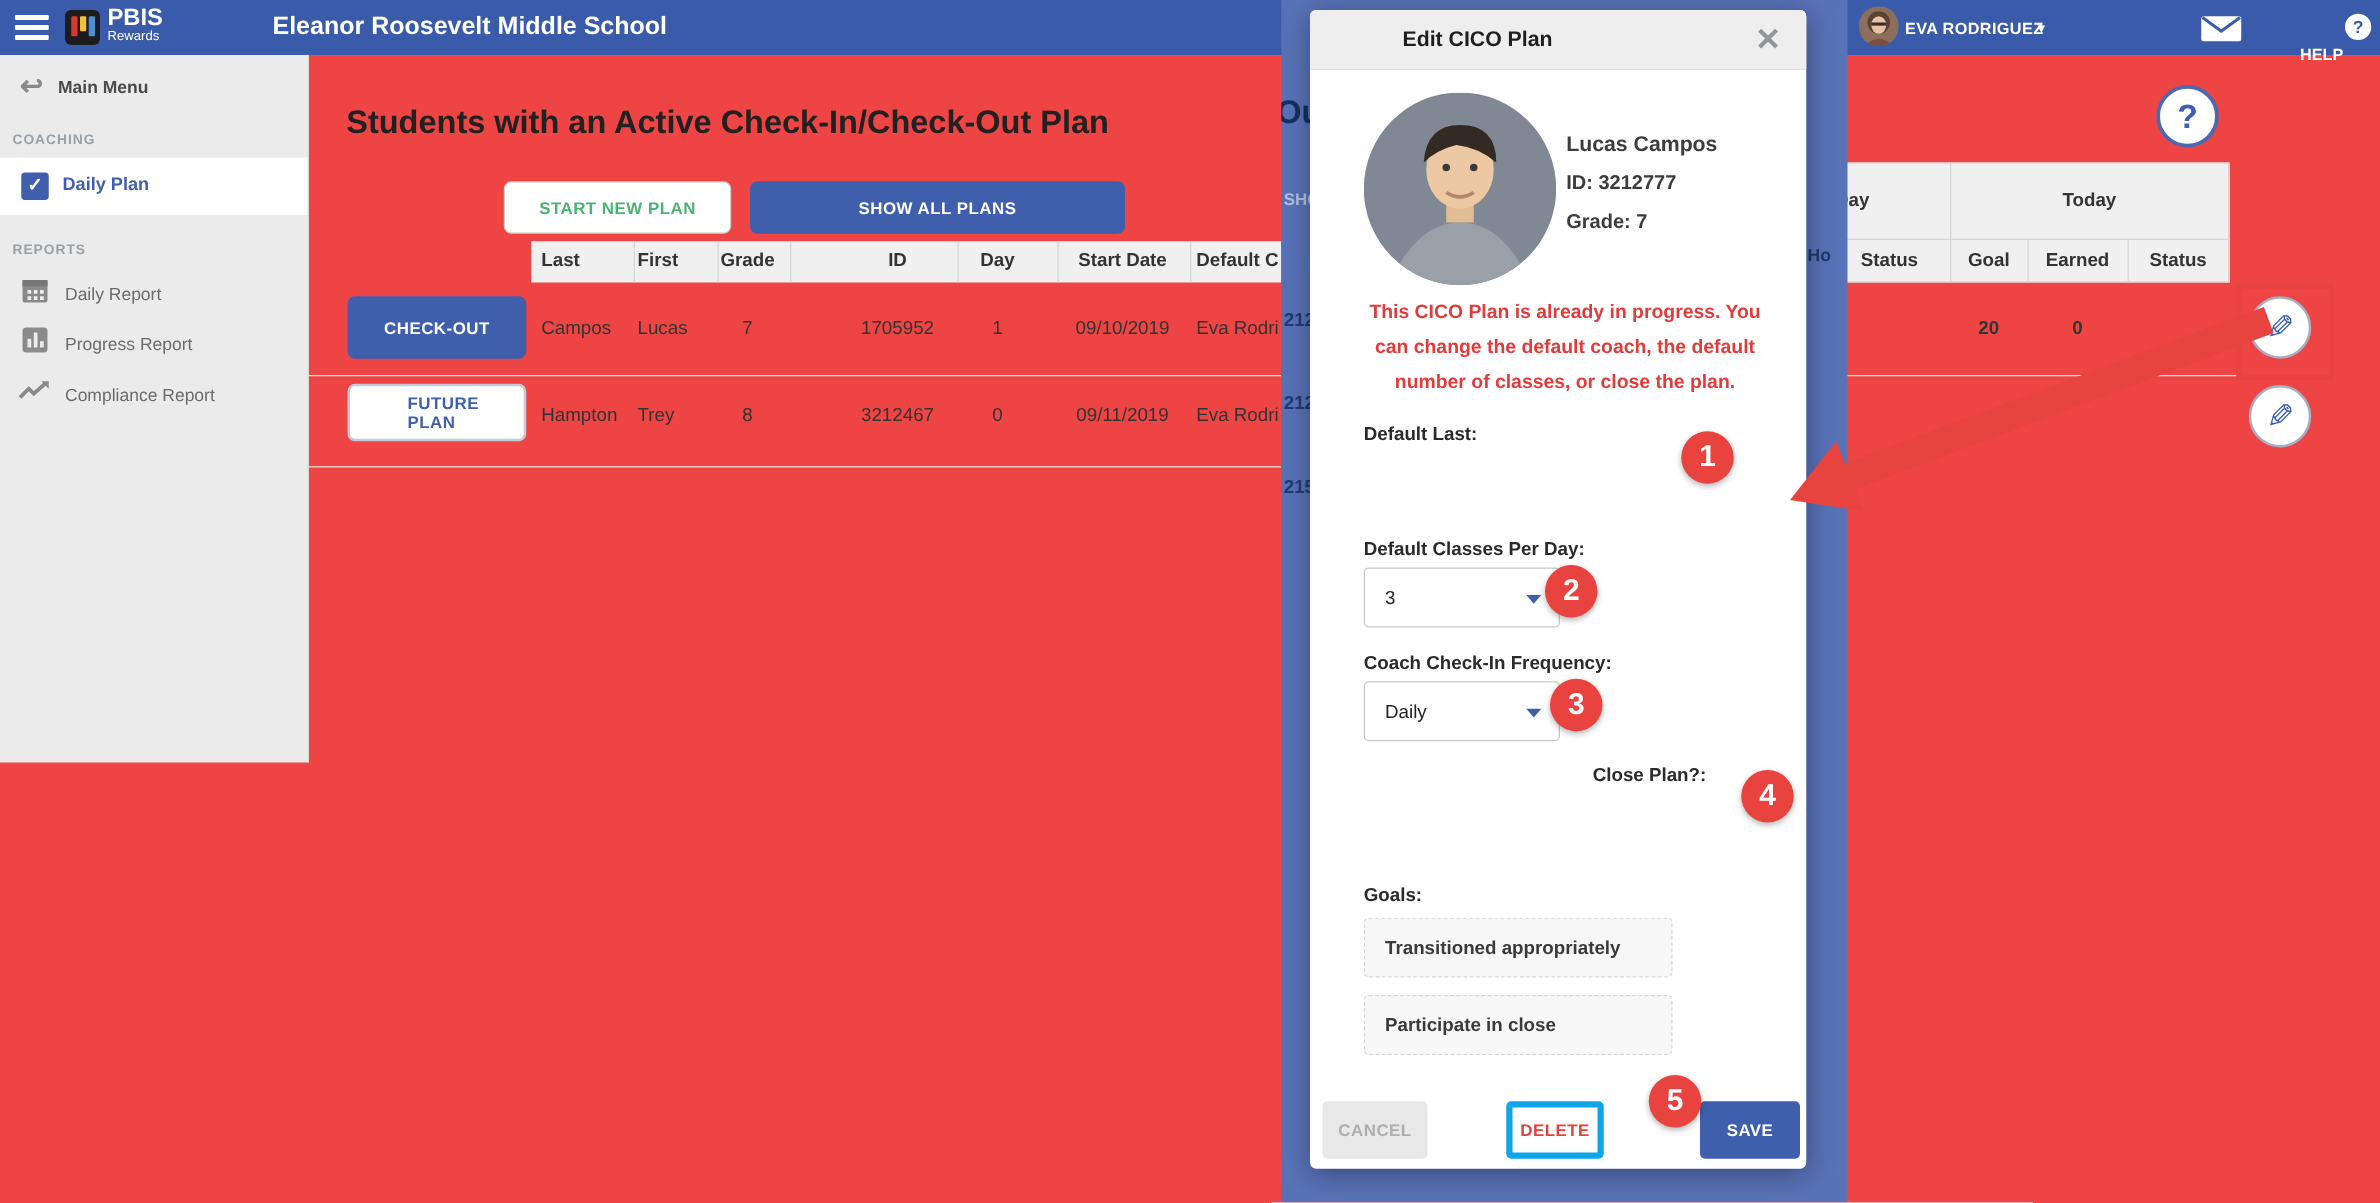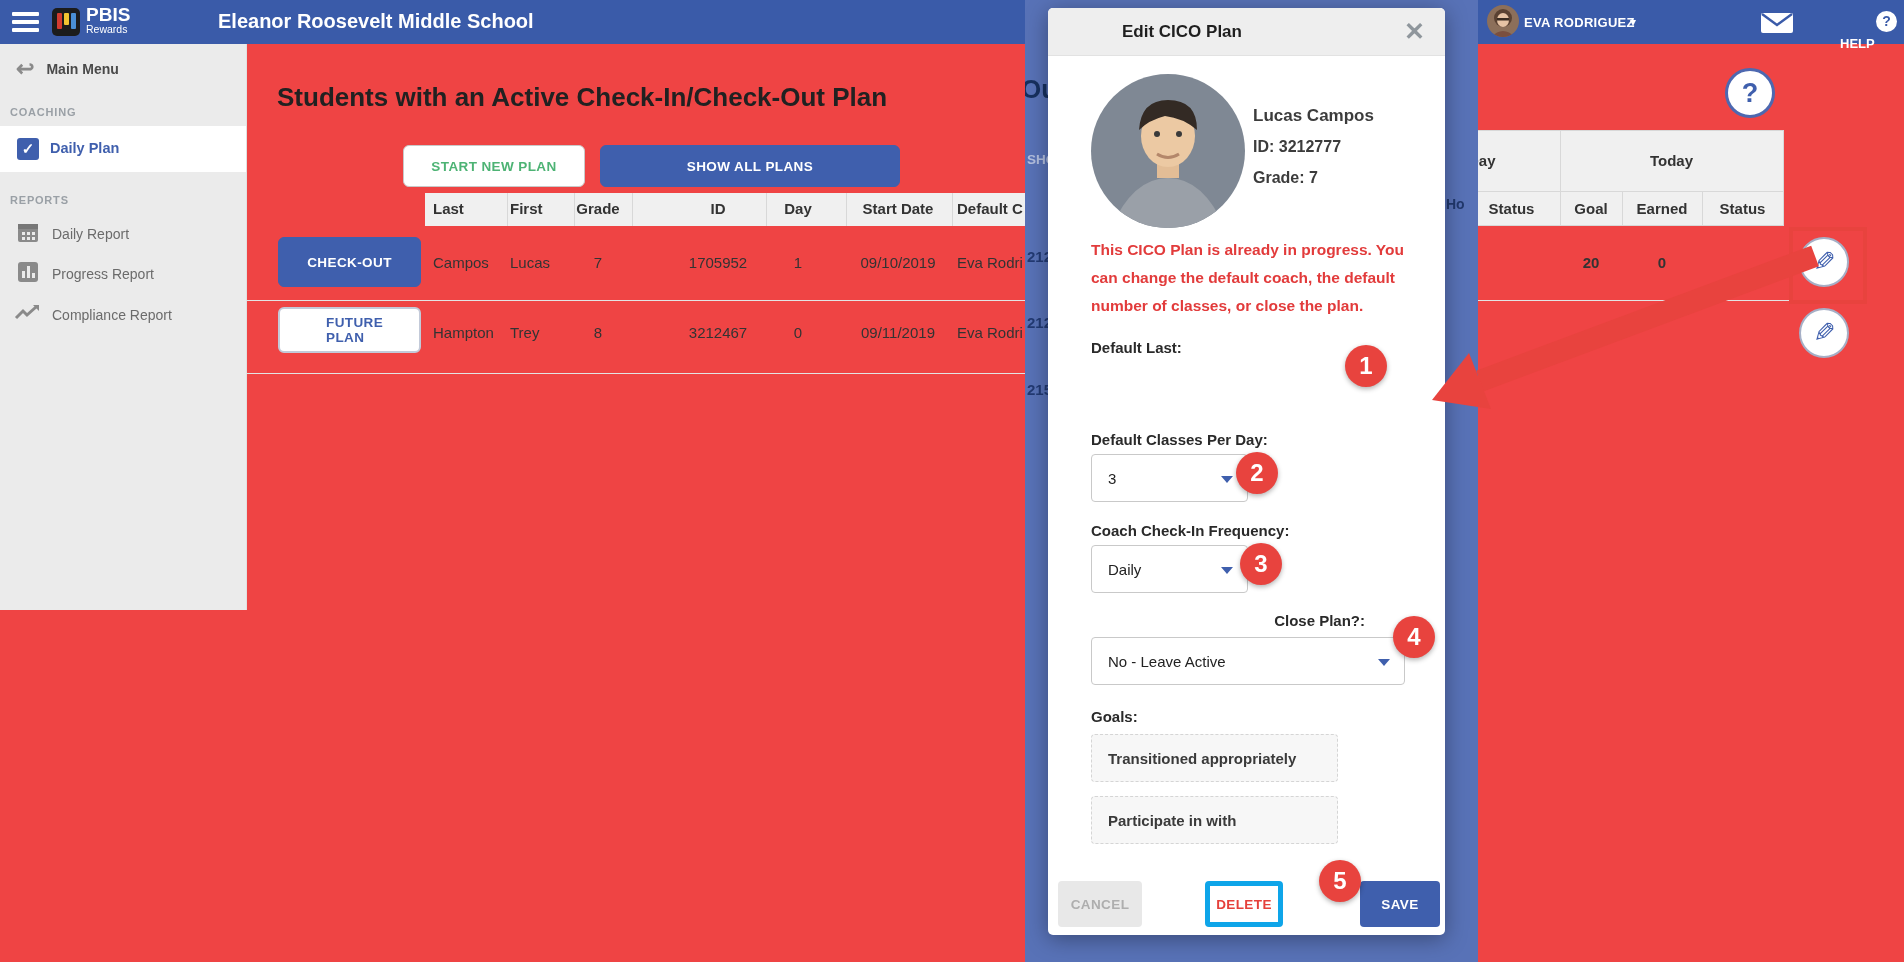--- a/index.html
+++ b/index.html
@@ -273,45 +273,41 @@
             <circle cx="88" cy="60" r="3" fill="#3a3a3a"></circle>
           <path d="M66 80 Q77 87 88 80" fill="none" stroke="#b4876a" stroke-width="3"></path>
         </svg>
       </div>
       <div class="abs" style="left:205px;top:92px;">
         <div class="stud-line stud-name">Lucas Campos</div>
         <div class="stud-line">ID: 3212777</div>
         <div class="stud-line">Grade: 7</div>
       </div>
 
-      <div class="abs warn" style="left:43px;top:228px;width:322px;">This CICO Plan is already in progress. You can change the default coach, the default number of classes, or close the plan.</div>
+      <div class="abs warn" style="left:43px;top:228px;width:322px;text-align:center;">This CICO Plan is already in progress. You can change the default coach, the default number of classes, or close the plan.</div>
 
       <div class="abs flabel" style="left:43px;top:331px;">Default Last:</div>
 
       <div class="abs flabel" style="left:43px;top:423px;">Default Classes Per Day:</div>
       <div class="dd" style="left:43px;top:446px;width:157px;">
         <span>3</span>
         <span class="dd-caret"></span>
       </div>
 
       <div class="abs flabel" style="left:43px;top:514px;">Coach Check-In Frequency:</div>
       <div class="dd" style="left:43px;top:537px;width:157px;">
         <span>Daily</span>
         <span class="dd-caret"></span>
       </div>
 
       <div class="abs flabel" style="right:80px;top:604px;">Close Plan?:</div>
-      <div class="dd" style="left:43px;top:629px;width:314px;">
-        <span>No - Leave Active</span>
-        <span class="dd-caret"></span>
-      </div>
 
       <div class="abs flabel" style="left:43px;top:700px;">Goals:</div>
       <div class="goal-box" style="left:43px;top:726px;width:247px;">Transitioned appropriately</div>
-      <div class="goal-box" style="left:43px;top:788px;width:247px;">Participate in with</div>
+      <div class="goal-box" style="left:43px;top:788px;width:247px;">Participate in close</div>
 
       <div class="mbtn mbtn-cancel" style="left:10px;top:873px;width:84px;">CANCEL</div>
       <div class="mbtn mbtn-delete" style="left:157px;top:873px;width:78px;">DELETE</div>
       <div class="mbtn mbtn-save" style="left:312px;top:873px;width:80px;">SAVE</div>
     </div>
   </div>
 
   <div class="badge" style="left:1345px;top:345px;">1</div>
   <div class="badge" style="left:1236px;top:452px;">2</div>
   <div class="badge" style="left:1240px;top:543px;">3</div>

